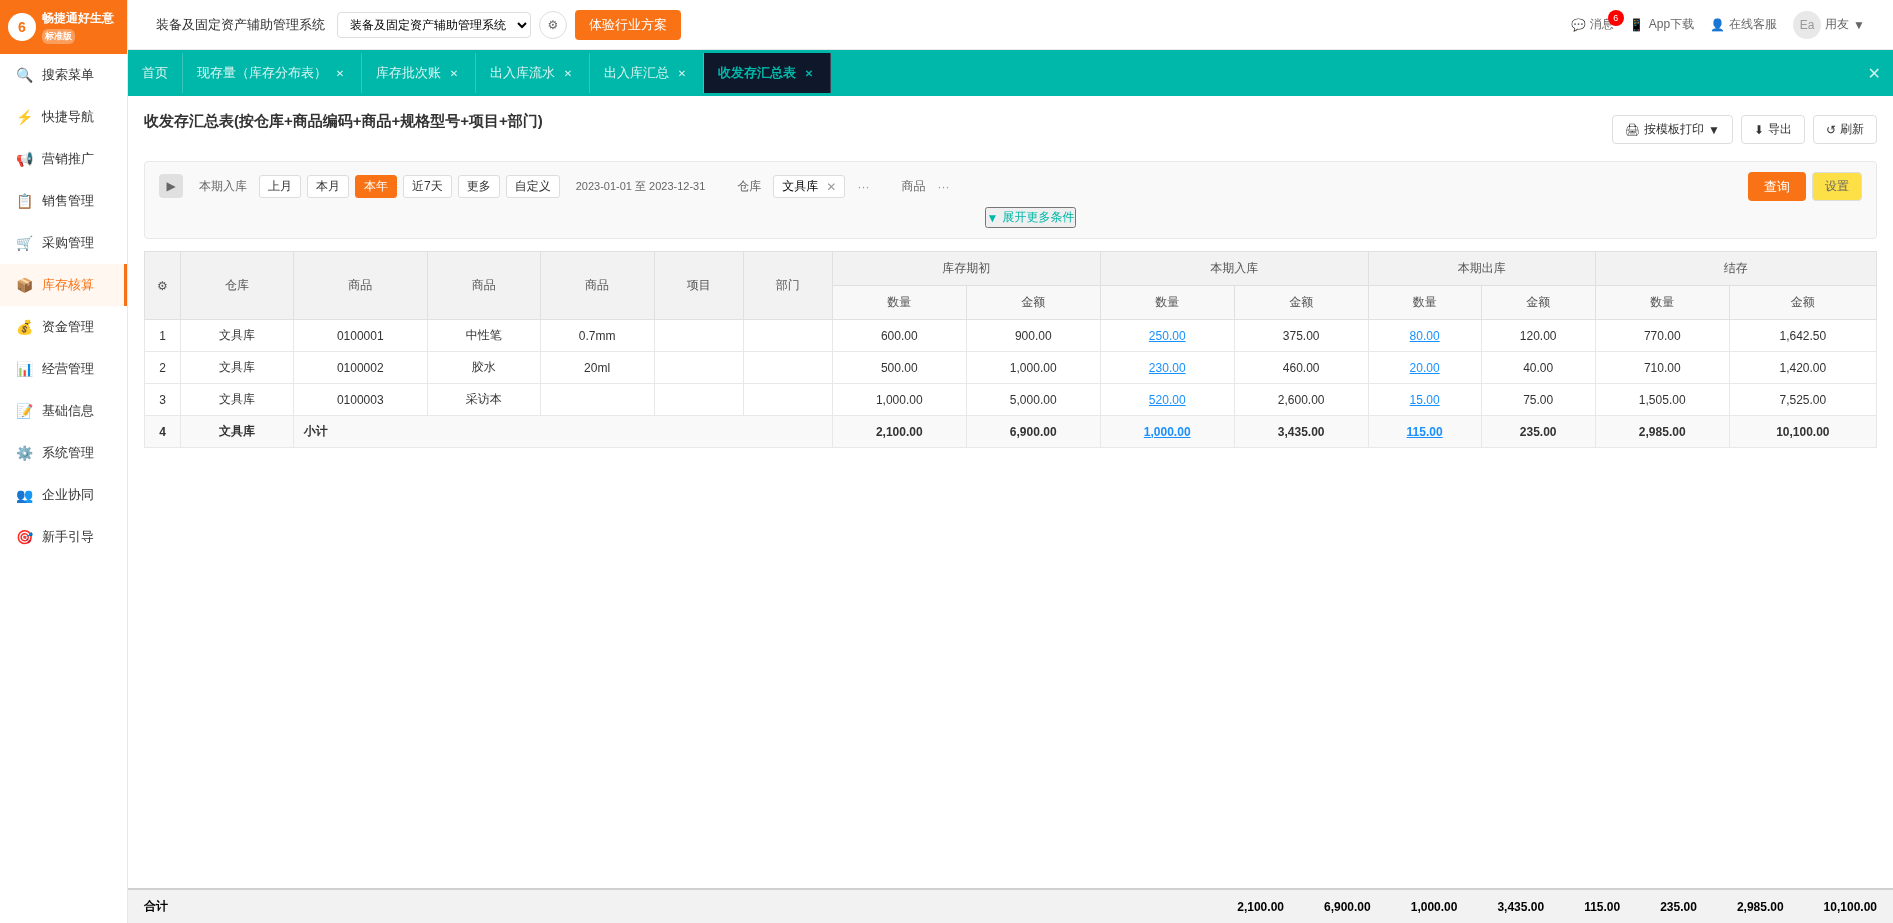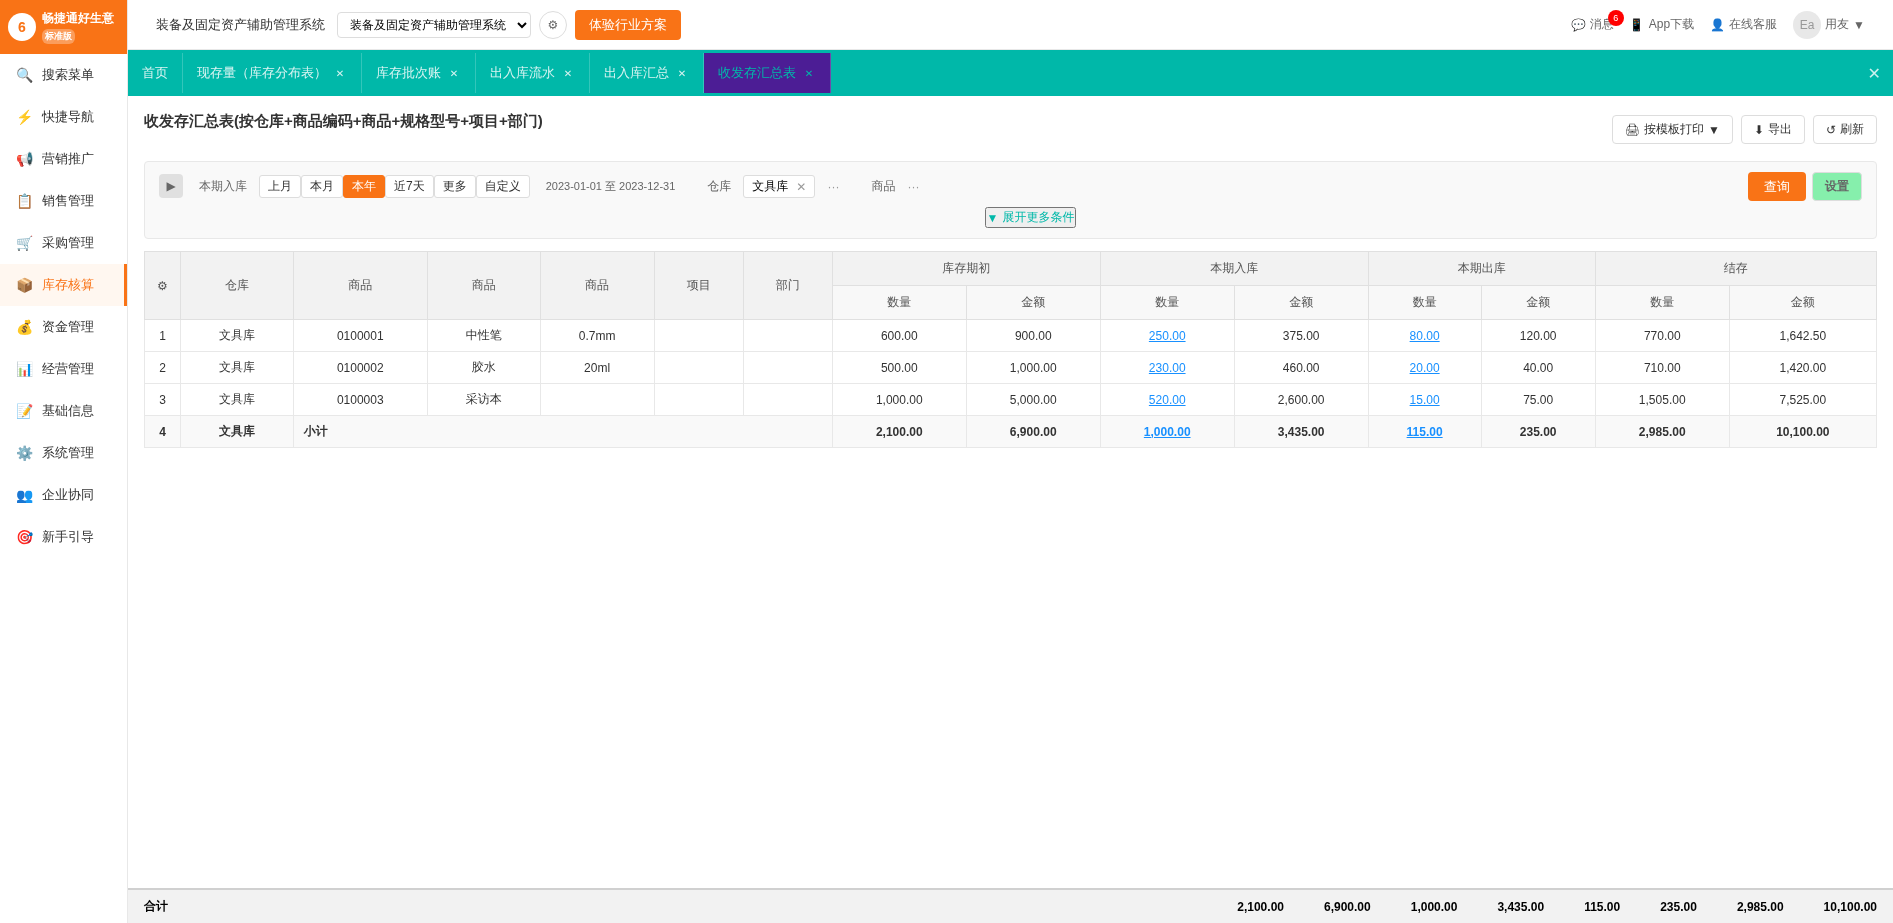--- a/index.html
+++ b/index.html
@@ -23,47 +23,47 @@
     .topbar-select { border: 1px solid #ddd; border-radius: 4px; padding: 4px 8px; font-size: 12px; background: #fff; cursor: pointer; }
     .topbar-gear { width: 28px; height: 28px; border-radius: 50%; border: 1px solid #ddd; display: flex; align-items: center; justify-content: center; cursor: pointer; color: #666; }
     .topbar-trial-btn { background: #f97316; color: #fff; border: none; border-radius: 4px; padding: 6px 14px; cursor: pointer; font-size: 13px; }
     .topbar-right { display: flex; align-items: center; gap: 16px; color: #666; font-size: 12px; }
     .topbar-right-item { display: flex; align-items: center; gap: 4px; cursor: pointer; position: relative; }
     .user-avatar { width: 28px; height: 28px; background: #e8e8e8; border-radius: 50%; display: flex; align-items: center; justify-content: center; color: #999; font-size: 12px; }
 
     
     .nav-tabs { background: #00b8a9; display: flex; align-items: center; flex-shrink: 0; height: 46px; }
     .nav-tab { display: flex; align-items: center; gap: 6px; padding: 0 14px; height: 40px; color: rgba(255,255,255,0.85); font-size: 13px; cursor: pointer; border-right: 1px solid rgba(255,255,255,0.2); }
-    .nav-tab.active { background: #4c1d95; color: #00b8a9; font-weight: 400; }
+    .nav-tab.active { background: #0f172a; color: #00b8a9; font-weight: 700; }
     .nav-tab-x { display: flex; align-items: center; justify-content: center; width: 14px; height: 14px; border-radius: 50%; font-size: 10px; }
     .nav-tab-close-main { margin-left: auto; padding-right: 12px; cursor: pointer; color: rgba(255,255,255,0.8); font-size: 16px; }
 
     
     .content { flex: 1; overflow: auto; background: #f5f5f5; padding: 0; }
     .page-container { background: #fff; margin: 0; padding: 16px; min-height: 100%; }
 
     
     .page-title { font-size: 15px; font-weight: 600; color: #333; margin-bottom: 16px; }
 
     
     .filter-bar { background: #f9f9f9; border: 1px solid #e8e8e8; border-radius: 4px; padding: 10px 14px; margin-bottom: 12px; display: flex; align-items: flex-start; gap: 16px; position: relative; }
     .filter-toggle-btn { width: 24px; height: 24px; background: #e0e0e0; border-radius: 4px; display: flex; align-items: center; justify-content: center; cursor: pointer; color: #666; flex-shrink: 0; margin-top: 2px; }
     .filter-row { display: flex; align-items: center; gap: 12px; flex-wrap: wrap; }
     .filter-label { color: #666; font-size: 12px; white-space: nowrap; }
-    .filter-date-btns { display: flex; gap: 0; align-items: center; }
+    .filter-date-btns { display: flex; gap: 6px; align-items: center; }
     .filter-date-btn { padding: 2px 8px; border: 1px solid #ddd; border-radius: 3px; cursor: pointer; background: #fff; font-size: 12px; color: #333; }
     .filter-date-btn.active { background: #f97316; color: #fff; border-color: #f97316; }
     .filter-date-range { color: #666; font-size: 11px; margin-left: 4px; }
     .filter-warehouse-tag { display: flex; align-items: center; gap: 4px; background: #fff; border: 1px solid #ddd; border-radius: 3px; padding: 2px 8px; font-size: 12px; }
     .filter-warehouse-tag-x { cursor: pointer; color: #999; margin-left: 4px; }
     .filter-dots { color: #999; font-size: 12px; }
     .filter-expand-btn { color: #00b8a9; font-size: 12px; cursor: pointer; display: flex; align-items: center; gap: 4px; }
     .toolbar-btn { display: flex; align-items: center; gap: 4px; padding: 5px 12px; border: 1px solid #ddd; border-radius: 4px; cursor: pointer; background: #fff; font-size: 12px; color: #333; }
     .query-btn { background: #f97316; color: #fff; border: none; border-radius: 4px; padding: 5px 16px; cursor: pointer; font-size: 13px; }
-    .settings-btn { background: #86efac; color: #666; border: 1px solid #ddd; border-radius: 4px; padding: 5px 12px; cursor: pointer; font-size: 12px; font-weight: bold; }
+    .settings-btn { background: #fde047; color: #666; border: 1px solid #ddd; border-radius: 4px; padding: 5px 12px; cursor: pointer; font-size: 12px; }
 
     
     .table-wrapper { overflow: auto; }
     table { width: 100%; border-collapse: collapse; font-size: 12px; }
     thead tr th { background: #f2f2f2; color: #555; font-weight: 500; padding: 8px 10px; border: 1px solid #e0e0e0; text-align: center; white-space: nowrap; }
     thead tr.sub-header th { background: #f8f8f8; }
     tbody tr td { padding: 7px 10px; border: 1px solid #e8e8e8; text-align: center; color: #333; }
     tbody tr.subtotal td { font-weight: bold; background: #f9f9f9; }
     .link-num { color: #1890ff; text-decoration: underline; cursor: pointer; }
   </style>

